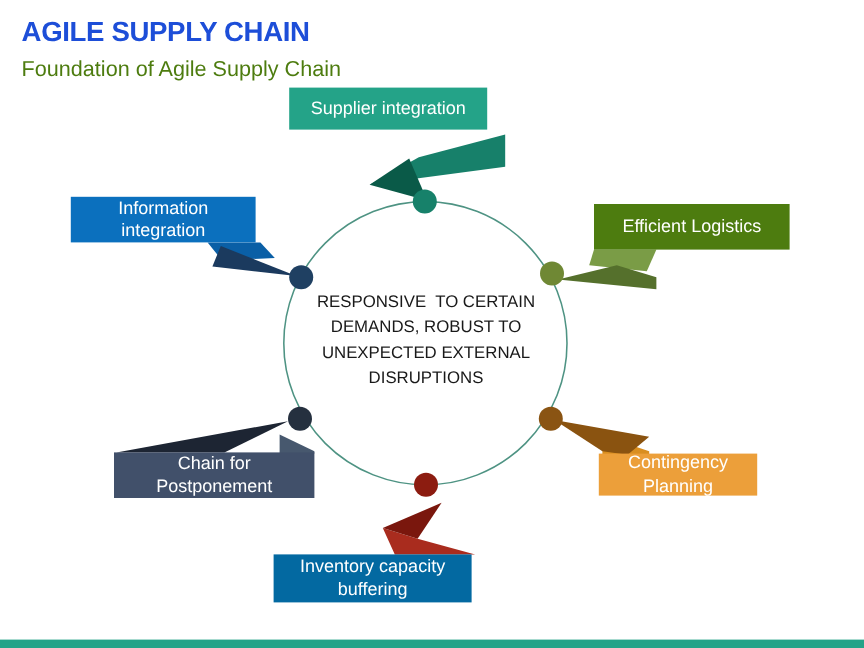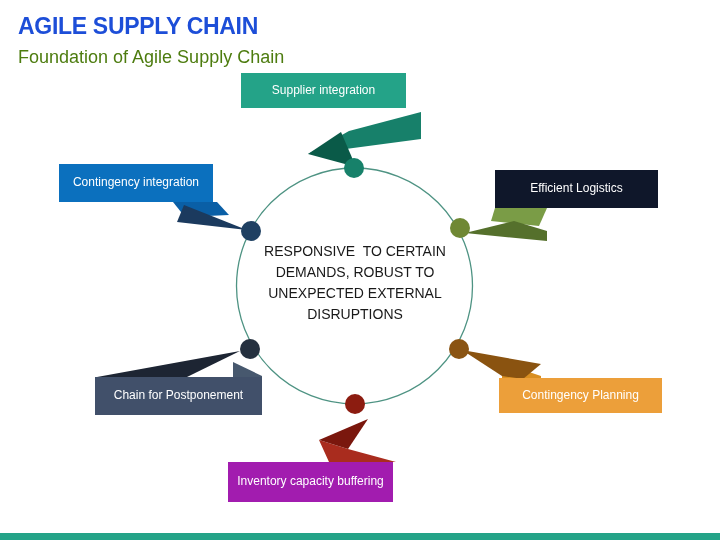--- a/index.html
+++ b/index.html
@@ -10,26 +10,26 @@
   .title{
     position:absolute;left:18px;top:13px;font-size:23px;font-weight:bold;
     color:#1d4ed8;letter-spacing:-0.3px;white-space:nowrap;
   }
   .subtitle{
     position:absolute;left:18px;top:47px;font-size:18px;color:#4d7c0f;white-space:nowrap;
   }
   .svg-layer{position:absolute;left:0;top:0;}
   .banner{
     position:absolute;display:flex;align-items:center;justify-content:center;
-    color:#ffffff;font-size:12px;line-height:1.3;text-align:center;padding:0 4px;box-sizing:border-box;
+    color:#ffffff;font-size:15px;line-height:1.3;text-align:center;padding:0 4px;box-sizing:border-box;
   }
   #b-supplier   {left:241px;top:73px; width:165px;height:35px;}
   #b-information{left:59px; top:164px;width:154px;height:38px;}
   #b-efficient  {left:495px;top:170px;width:163px;height:38px;}
-  #b-contingency{left:499px;top:378px;width:163px;height:35px;}
+  #b-contingency{left:499px;top:378px;width:132px;height:35px;}
   #b-inventory  {left:228px;top:462px;width:165px;height:40px;}
   #b-design     {left:95px; top:377px;width:167px;height:38px;}
   .hub-text{
     position:absolute;left:240px;top:241px;width:230px;
     text-align:center;font-weight:normal;font-size:14px;line-height:21px;
     color:#191919;white-space:pre-wrap;
   }
   .bottom-bar{position:absolute;left:0;top:533px;width:720px;height:7px;}
 </style>
 </head>
@@ -80,32 +80,32 @@
     <circle cx="459" cy="349" r="10" fill="#8A5413"></circle>
     <circle cx="355" cy="404" r="10" fill="#8C1C10"></circle>
     <circle cx="250" cy="349" r="10" fill="#25303F"></circle>
   </svg>
 
   <div class="banner" id="b-supplier" style="background-color: rgb(36, 163, 136);">
     <span>Supplier  integration</span>
   </div>
 
   <div class="banner" id="b-information" style="background-color: rgb(11, 112, 190);">
-    <span>Contingency integration</span>
+    <span>Information integration</span>
   </div>
 
-  <div class="banner" id="b-efficient" style="background-color: #0f172a;">
+  <div class="banner" id="b-efficient" style="background-color: #4d7c0f;">
     <span>Efficient Logistics</span>
   </div>
 
   <div class="banner" id="b-contingency" style="background-color: rgb(236, 159, 58);">
     <span>Contingency Planning</span>
   </div>
 
-  <div class="banner" id="b-inventory" style="background-color: #a21caf;">
+  <div class="banner" id="b-inventory" style="background-color: #0369a1;">
     <span>Inventory capacity buffering</span>
   </div>
 
   <div class="banner" id="b-design" style="background-color: rgb(65, 80, 106);">
     <span>Chain for Postponement</span>
   </div>
 
   <div class="hub-text">RESPONSIVE  TO CERTAIN
 DEMANDS, ROBUST TO
 UNEXPECTED EXTERNAL

